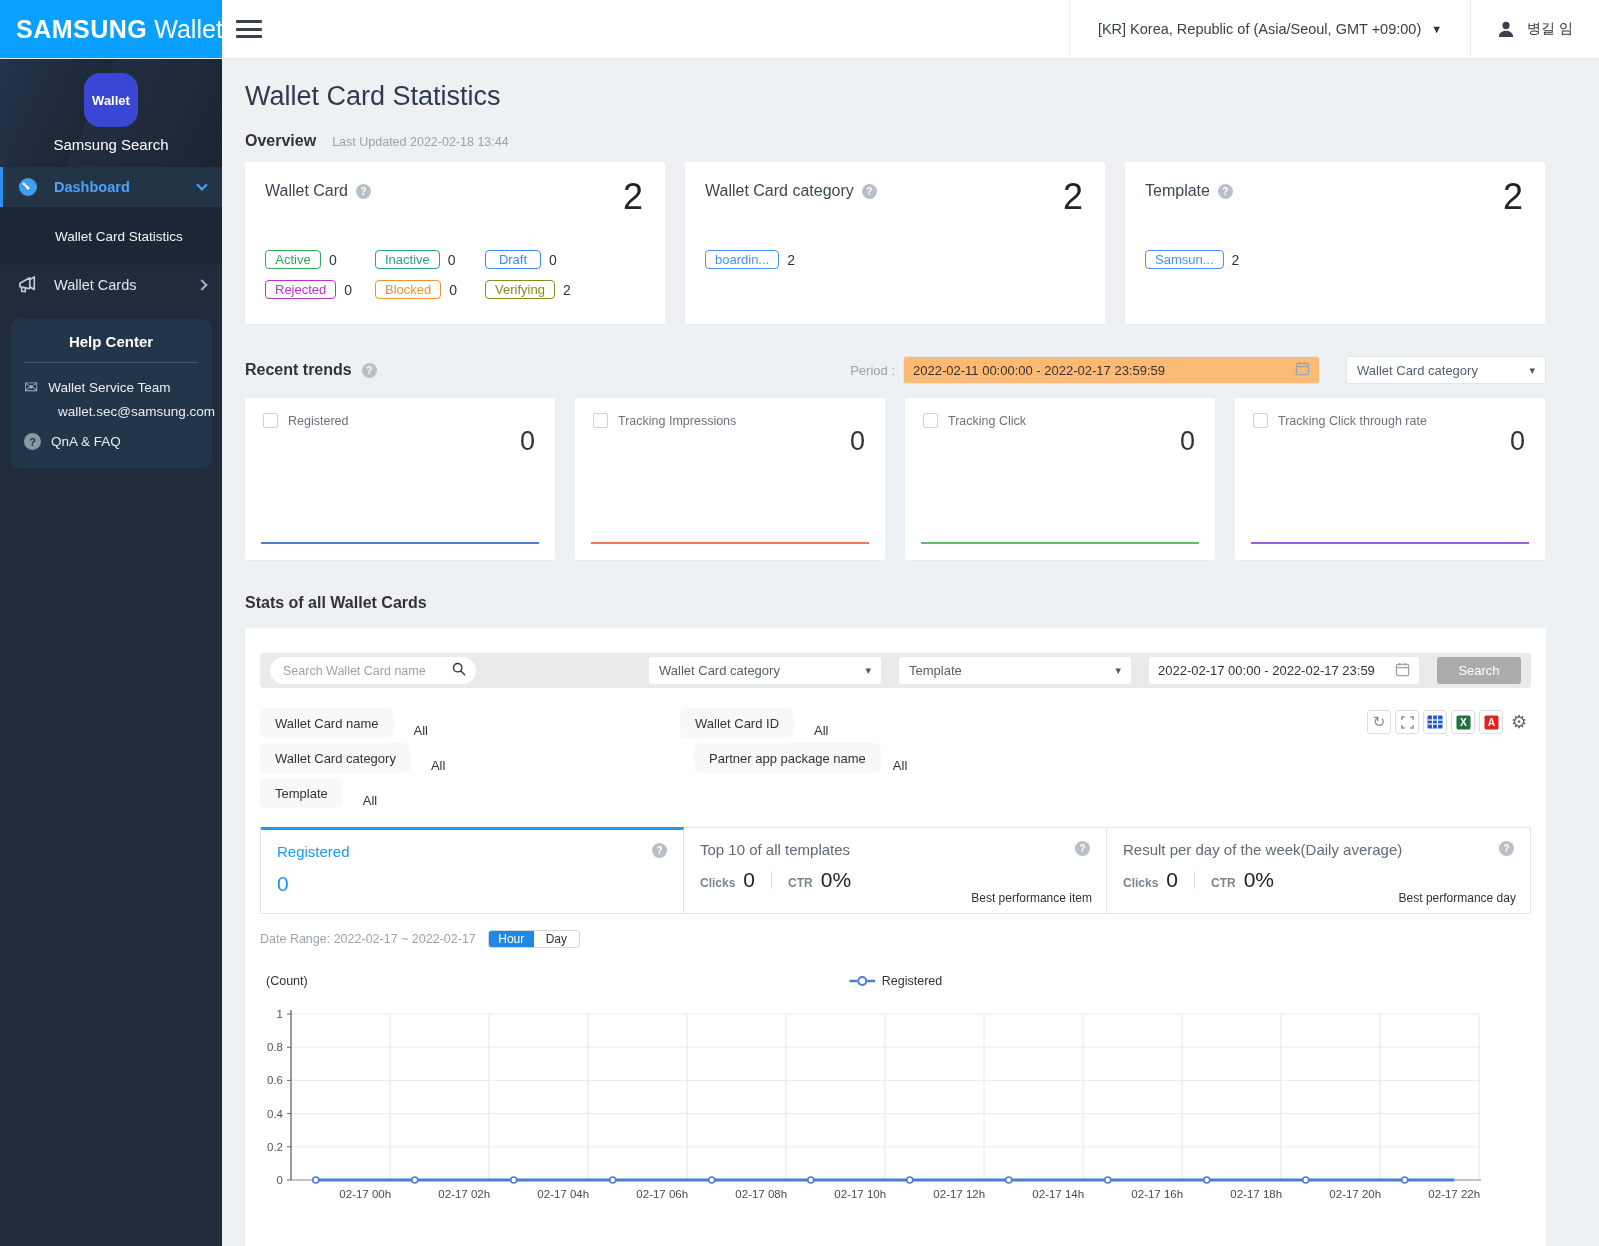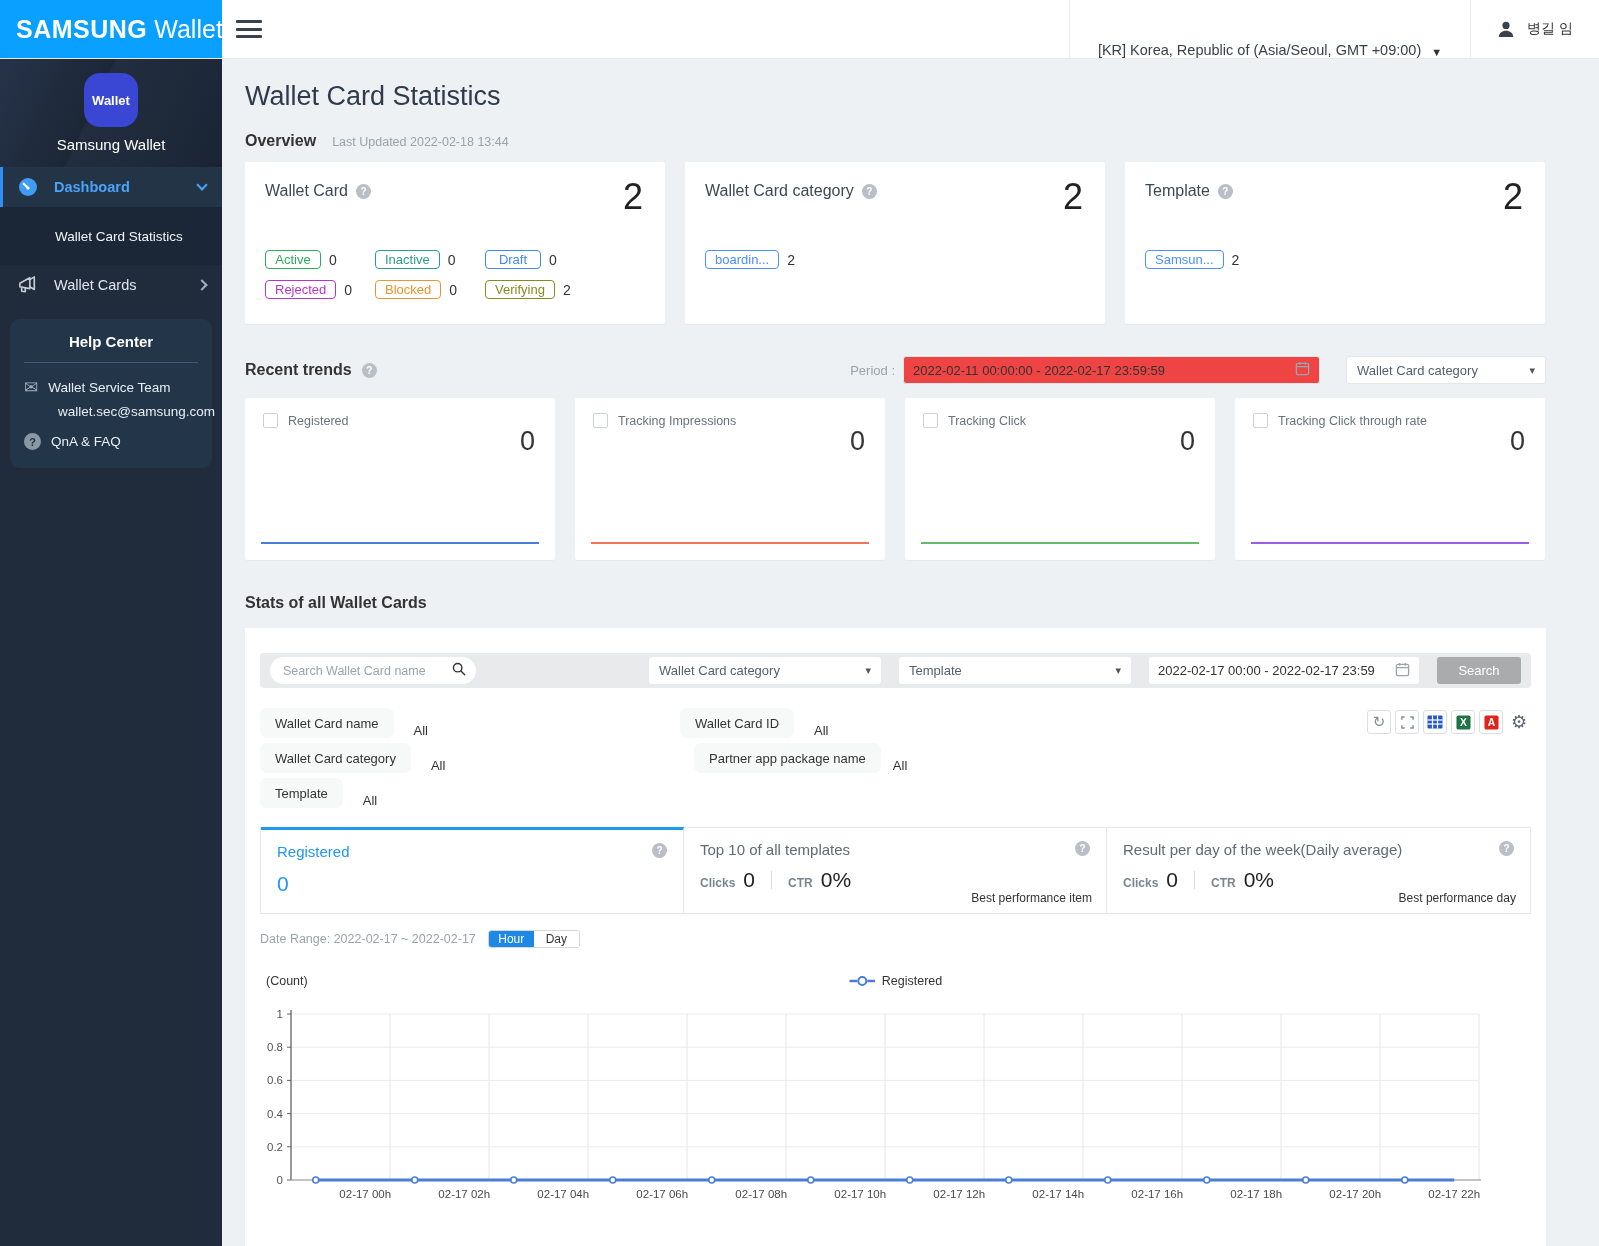--- a/index.html
+++ b/index.html
@@ -7,21 +7,21 @@
   body { font-family:"Liberation Sans", sans-serif; background:#eef1f3; color:#333; }
 
   
   .header { position:fixed; top:0; left:0; width:1599px; height:59px; background:#fff; z-index:30; display:flex; align-items:stretch; border-bottom:1px solid #e8e8e8; }
   .logo-block { width:222px; background:#0aa0ff; color:#fff; display:flex; align-items:center; padding-left:16px; flex-shrink:0; }
   .logo-bold { font-weight:bold; font-size:25px; letter-spacing:0.5px; }
   .logo-light { font-weight:400; font-size:25px; margin-left:7px; }
   .hamburger { width:26px; height:20px; margin:20px 0 0 14px; cursor:pointer; }
   .hamburger div { height:3px; background:#39424c; margin-bottom:4.5px; border-radius:1px; }
   .header-right { margin-left:auto; display:flex; align-items:stretch; }
-  .locale { display:flex; align-items:flex-end; gap:10px; padding:0 28px; border-left:1px solid #ececec; font-size:14.5px; color:#39424c; cursor:pointer; }
+  .locale { display:flex; align-items:center; gap:10px; padding:0 28px; border-left:1px solid #ececec; font-size:14.5px; color:#39424c; cursor:pointer; }
   .locale .arrow { font-size:11px; color:#333; }
   .user { display:flex; align-items:center; gap:12px; padding:0 26px; border-left:1px solid #ececec; font-size:14px; color:#333; cursor:pointer; }
 
   
   .sidebar { position:fixed; top:59px; left:0; bottom:0; width:222px; background:#202c3c; z-index:20; }
   .side-brand { height:108px; background:linear-gradient(115deg,#26334a 0%, #1c2736 42%, #222e40 43%, #1a2433 100%); display:flex; flex-direction:column; align-items:center; justify-content:center; }
   .wallet-app-icon { width:54px; height:54px; border-radius:16px; background:#3a46d4; color:#fff; display:flex; align-items:center; justify-content:center; font-size:13px; font-weight:bold; }
   .side-brand-name { color:#fff; font-size:15px; margin-top:9px; }
   .nav-item { display:flex; align-items:center; height:40px; padding:0 16px; color:#dfe6ee; font-size:14.5px; cursor:pointer; }
   .nav-item.active { background:#243447; color:#4aa3f7; border-left:3px solid #2f8ef2; padding-left:13px; font-weight:bold; }
@@ -52,21 +52,21 @@
   .ov-total { position:absolute; top:14px; right:22px; font-size:36px; color:#222; }
   .badges { position:absolute; left:20px; top:88px; display:grid; grid-template-columns:110px 110px 110px; row-gap:11px; }
   .badge-pair { display:flex; align-items:center; gap:8px; }
   .badge { border:1px solid; border-radius:4px; font-size:13px; padding:1px 9px; min-width:56px; text-align:center; background:#fff; }
   .badge-count { font-size:14px; color:#333; }
 
   .trends-head { display:flex; align-items:center; margin-top:32px; }
   .trends-title-wrap { display:flex; align-items:center; gap:10px; }
   .period-wrap { margin-left:auto; display:flex; align-items:center; gap:8px; }
   .period-label { color:#97a3ae; font-size:13px; }
-  .period-input { width:417px; height:28px; background:#ef4444; border:1px solid #e3e6e8; border-radius:3px; display:flex; align-items:center; padding:0 9px; font-size:13px; color:#333; cursor:pointer; }
+  .period-input { width:417px; height:28px; background:#fdba74; border:1px solid #e3e6e8; border-radius:3px; display:flex; align-items:center; padding:0 9px; font-size:13px; color:#333; cursor:pointer; }
   .select-box { height:28px; background:#fff; border:1px solid #e3e6e8; border-radius:3px; display:flex; align-items:center; padding:0 10px; font-size:13px; color:#55616e; cursor:pointer; }
   .select-box .arrow { margin-left:auto; color:#555; font-size:11px; }
   .cat-select { width:200px; margin-left:18px; }
   .cal-ico { margin-left:auto; flex-shrink:0; }
 
   .trend-cards { display:flex; gap:20px; margin-top:14px; }
   .trend-card { background:#fff; width:310px; height:162px; border-radius:2px; position:relative; padding:15px 18px; box-shadow:0 1px 1px rgba(0,0,0,0.03); }
   .trend-top { display:flex; align-items:center; gap:10px; }
   .checkbox { width:15px; height:15px; border:1.5px solid #ccd2d8; border-radius:2px; background:#fff; cursor:pointer; flex-shrink:0; }
   .trend-label { font-size:12.5px; color:#6a737c; }
@@ -146,21 +146,21 @@
       <span>병길 임</span>
     </div>
   </div>
 </div>
 
 <div class="sidebar">
   <div class="side-brand">
     <div class="wallet-app-icon">
       <span>Wallet</span>
     </div>
-    <div class="side-brand-name">Samsung Wallet</div>
+    <div class="side-brand-name">Samsung Search</div>
   </div>
 
   <div class="nav-item active">
     <span class="nav-icon">
       <svg width="20" height="20" viewBox="0 0 20 20">
           <circle cx="10" cy="10" r="9" fill="#3f9df4"></circle>
           <path d="M10 11 L5.5 6.5" stroke="#fff" stroke-width="2" stroke-linecap="round"></path>
           <circle cx="10" cy="11" r="1.6" fill="#fff"></circle>
         </svg>
     </span>

